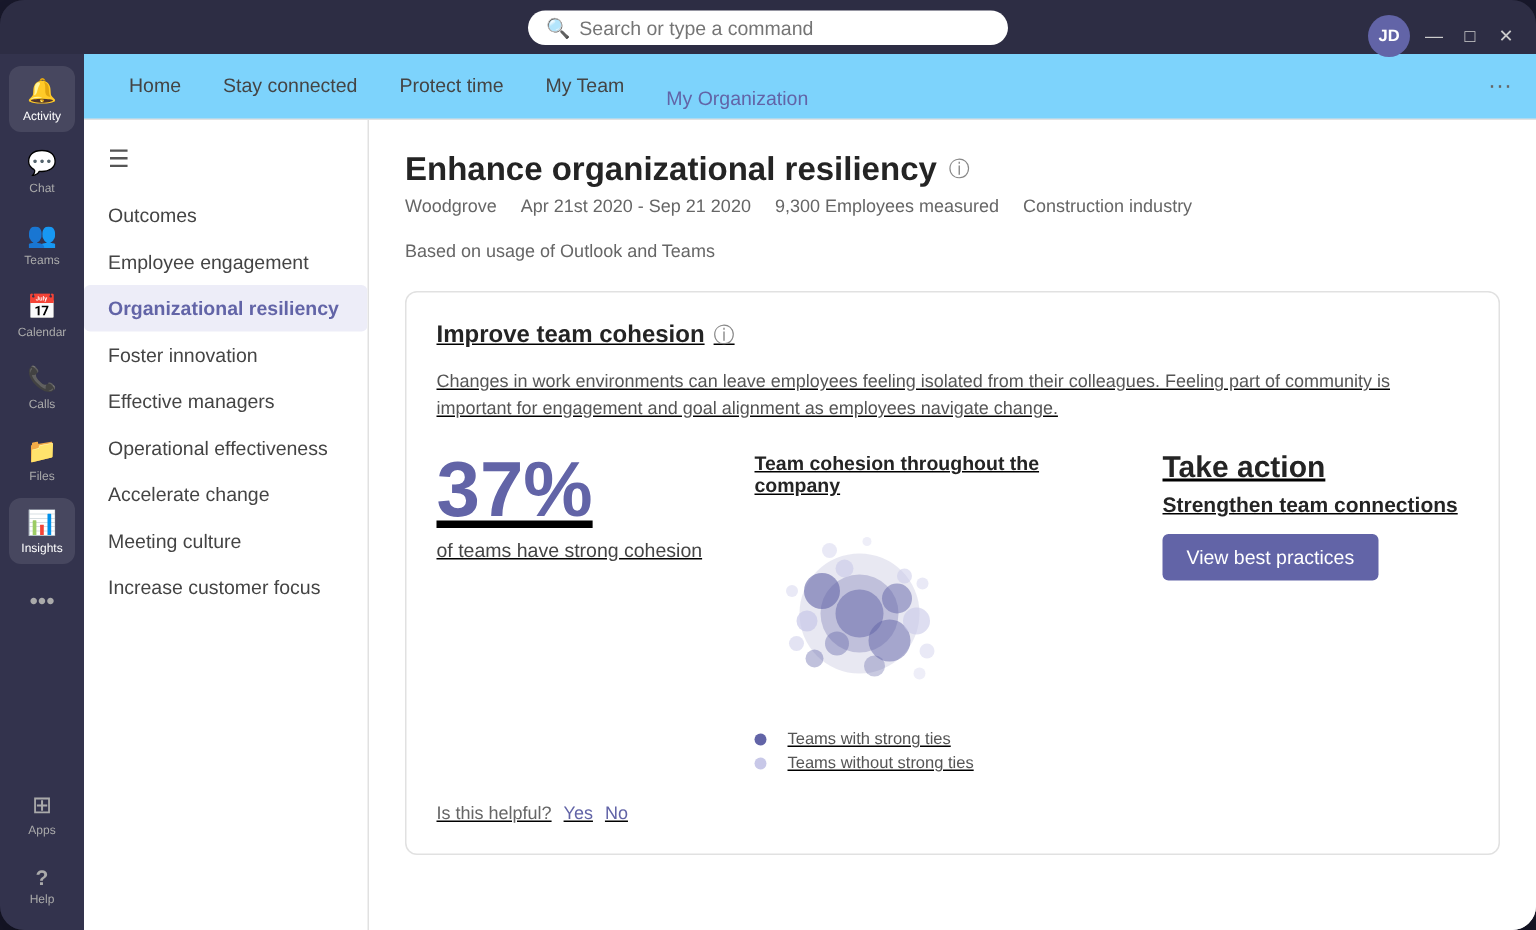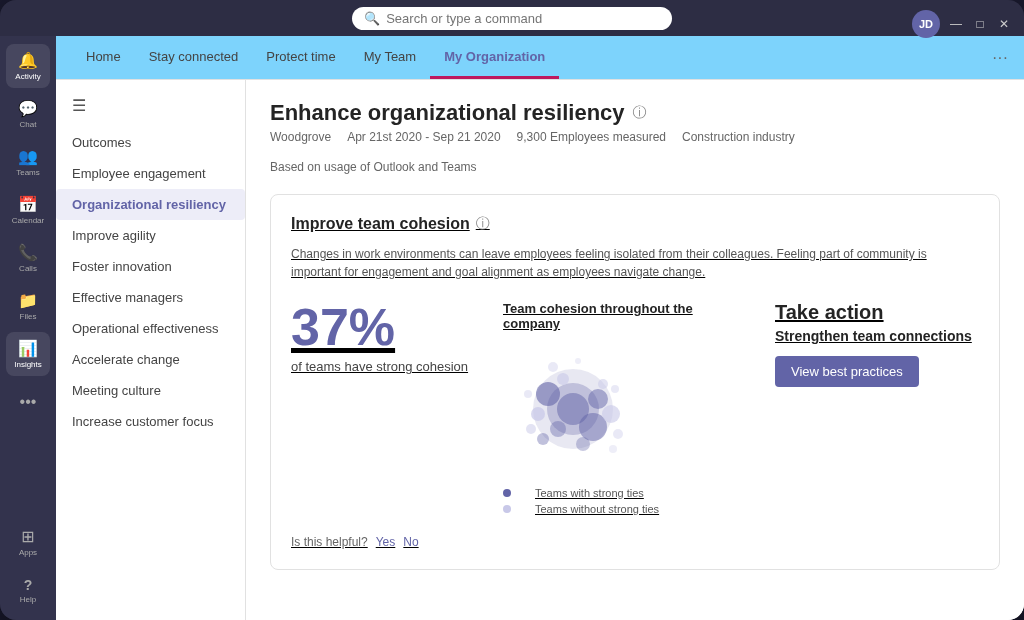--- a/index.html
+++ b/index.html
@@ -147,22 +147,23 @@
       display: flex;
       align-items: center;
       font-size: 13px;
       color: #444;
       cursor: pointer;
       border-bottom: 2px solid transparent;
       height: 100%;
     }
     .nav-link.active {
       color: #6264a7;
-      border-bottom: 3px solid #be185d;
-      font-weight: 700;
+      border-bottom: 8px solid #be185d;
+      font-weight: 400;
+      margin-top: 12px;
     }
     .nav-more {
       color: #666;
       font-size: 16px;
       cursor: pointer;
     }
     
     .content-area {
       display: flex;
       flex: 1;
@@ -294,21 +295,21 @@
     .legend {
       font-size: 11px;
       color: #555;
       display: flex;
       flex-direction: column;
       gap: 4px;
     }
     .legend-item {
       display: flex;
       align-items: center;
-      gap: 24px;
+      gap: 14px;
     }
     .legend-dot {
       width: 8px;
       height: 8px;
       border-radius: 50%;
       flex-shrink: 0;
     }
     
     .action-col {
       flex: 1;
@@ -431,21 +432,20 @@
         <div class="nav-more">···</div>
       </div>
 
       <div class="content-area">
 
         <div class="left-menu">
           <div class="menu-hamburger">☰</div>
           <div class="menu-item">Outcomes</div>
           <div class="menu-item">Employee engagement</div>
           <div class="menu-item active">Organizational resiliency</div>
-          <div class="menu-item">Improve agility</div>
           <div class="menu-item">Foster innovation</div>
           <div class="menu-item">Effective managers</div>
           <div class="menu-item">Operational effectiveness</div>
           <div class="menu-item">Accelerate change</div>
           <div class="menu-item">Meeting culture</div>
           <div class="menu-item">Increase customer focus</div>
         </div>
 
         <div class="main-panel">
           <div class="page-title-row">

